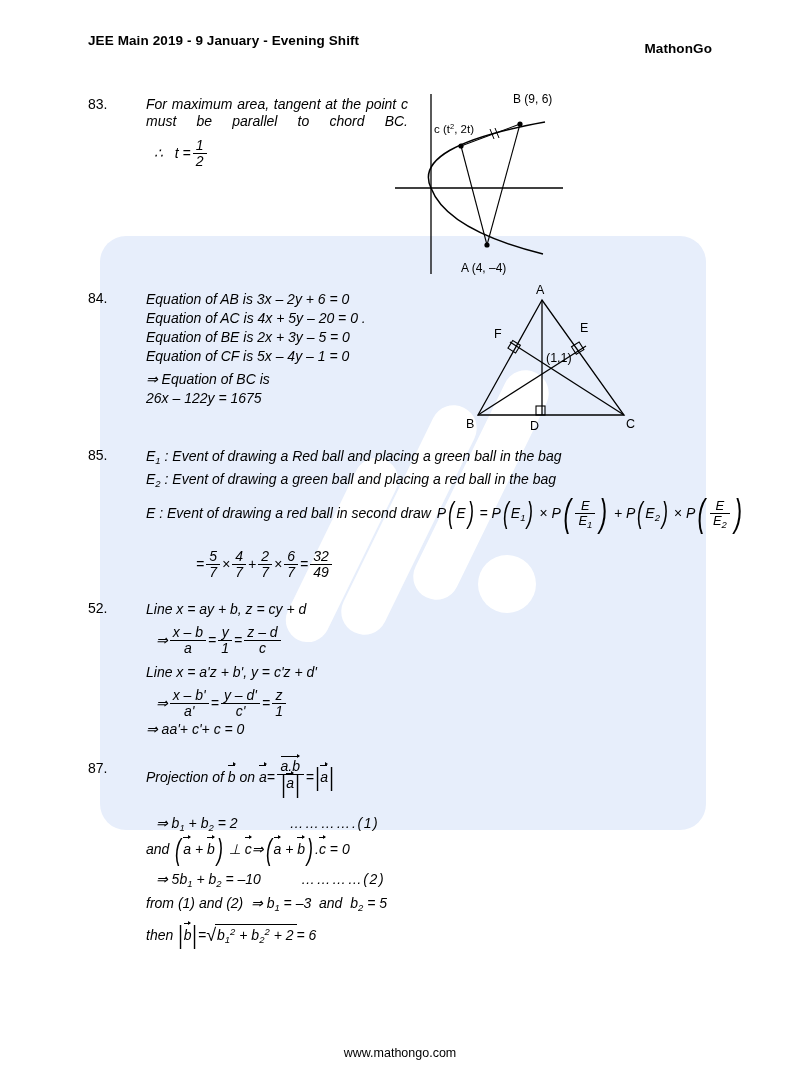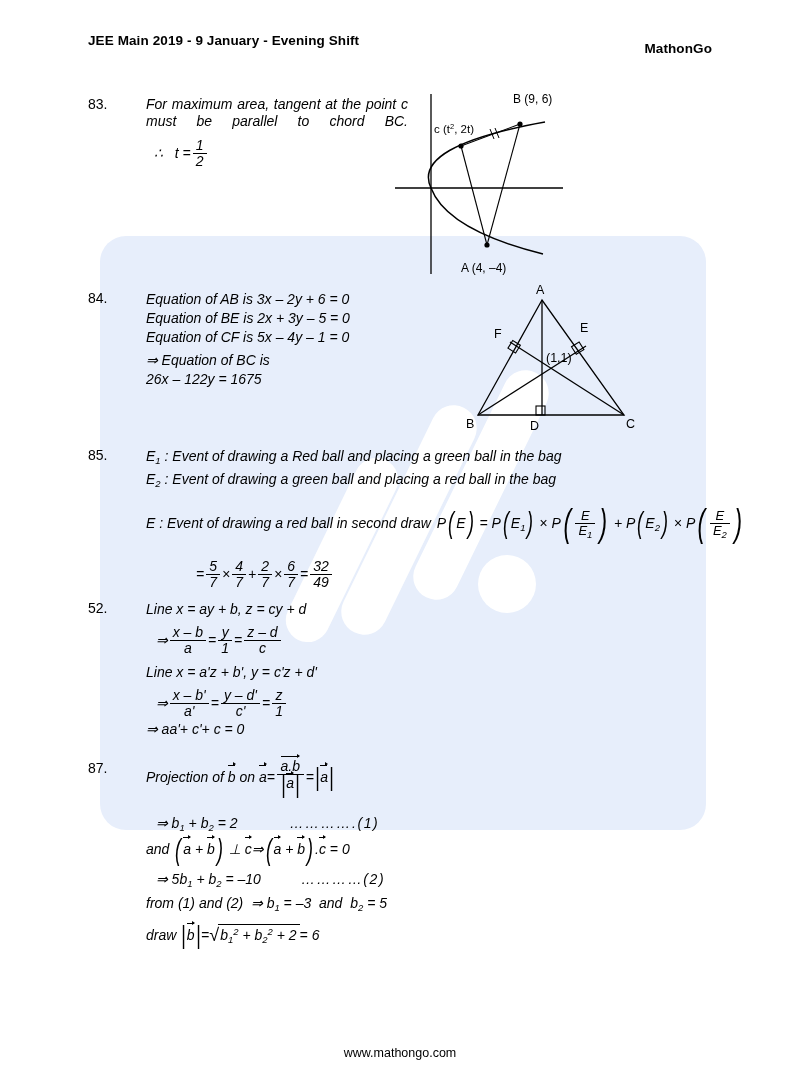--- a/index.html
+++ b/index.html
@@ -219,20 +219,21 @@
       <text x="39" y="45" font-size="11.5">c (t<tspan font-size="7.5" dy="-4">2</tspan><tspan dy="4">, 2t)</tspan></text>
       <text x="118" y="15" font-size="12">B (9, 6)</text>
       <text x="66" y="184" font-size="12">A (4, –4)</text>
     </svg>
   </div>
 
   <div class="sol" style="left:88px; top:290px; width:340px;">
     <div class="qno">84.</div>
     <div class="body">
       <div class="line">Equation of AB is  3x – 2y + 6 = 0</div>
+      <div class="line">Equation of AC is  4x + 5y – 20 = 0 .</div>
       <div class="line">Equation of BE is  2x + 3y – 5 = 0</div>
       <div class="line">Equation of CF is  5x – 4y – 1 = 0</div>
       <div class="line" style="margin-top:4px;">⇒  Equation of BC is</div>
       <div class="line">26x – 122y = 1675</div>
     </div>
   </div>
 
   <div class="fig" style="left:466px; top:282px;">
     <svg width="180" height="155" viewBox="0 0 180 155">
 
@@ -260,21 +261,21 @@
 
   <div class="sol" style="left:88px; top:447px; width:640px;">
     <div class="qno">85.</div>
     <div class="body">
       <div class="line">
         <span class="m">E</span><sub>1</sub><span class="m"> :  Event of drawing a Red ball and placing a green ball in the bag</span>
       </div>
       <div class="line" style="margin-top:3px;">
         <span class="m">E</span><sub>2</sub><span class="m"> :  Event of drawing a green ball and placing a red ball in the bag</span>
       </div>
-      <div class="line" style="margin-top:18px;">
+      <div class="line" style="margin-top:8px;">
         <span class="m">E : Event of drawing a red ball in second draw</span><span class="m" style="padding-left:6px;">P<span class="paren">(</span>E<span class="paren">)</span> = P<span class="paren">(</span>E<sub>1</sub><span class="paren">)</span> × P<span class="paren" style="font-size:38px;">(</span><span class="frac sm"><span class="num">E</span><span class="den">E<sub>1</sub></span></span><span class="paren" style="font-size:38px;">)</span> + P<span class="paren">(</span>E<sub>2</sub><span class="paren">)</span> × P<span class="paren" style="font-size:38px;">(</span><span class="frac sm"><span class="num">E</span><span class="den">E<sub>2</sub></span></span><span class="paren" style="font-size:38px;">)</span></span>
       </div>
       <div class="line" style="margin-top:20px; padding-left:50px;">
         <span class="m">=</span><span class="frac"><span class="num">5</span><span class="den">7</span></span><span class="m">×</span><span class="frac"><span class="num">4</span><span class="den">7</span></span><span class="m">+</span><span class="frac"><span class="num">2</span><span class="den">7</span></span><span class="m">×</span><span class="frac"><span class="num">6</span><span class="den">7</span></span><span class="m">=</span><span class="frac"><span class="num">32</span><span class="den">49</span></span>
       </div>
     </div>
   </div>
 
   <div class="sol" style="left:88px; top:600px; width:400px;">
     <div class="qno">52.</div>
@@ -303,21 +304,21 @@
       <div class="line" style="margin-top:4px;">
         <span class="m">and </span><span class="paren">(</span><span class="vec">a</span><span class="m"> + </span><span class="vec">b</span><span class="paren">)</span><span class="m"> ⊥ </span><span class="vec">c</span><span class="m">⇒</span><span class="paren">(</span><span class="vec">a</span><span class="m"> + </span><span class="vec">b</span><span class="paren">)</span><span class="m">.</span><span class="vec">c</span><span class="m"> = 0</span>
       </div>
       <div class="line" style="margin-top:7px; padding-left:10px;">
         <span class="m">⇒ 5b<sub>1</sub> + b<sub>2</sub> = –10</span><span class="m dots" style="padding-left:40px;">…………(2)</span>
       </div>
       <div class="line" style="margin-top:4px;">
         <span class="m">from (1) and (2) &nbsp;⇒ b<sub>1</sub> = –3 &nbsp;and&nbsp; b<sub>2</sub> = 5</span>
       </div>
       <div class="line" style="margin-top:10px;">
-        <span class="m">draw</span>
+        <span class="m">then</span>
         <span class="m"><span class="vbar">|</span><span class="vec">b</span><span class="vbar">|</span></span><span class="m">=</span><span class="radsym">√</span><span class="sqrt">b<sub>1</sub><sup>2</sup> + b<sub>2</sub><sup>2</sup> + 2</span><span class="m">= 6</span>
       </div>
     </div>
   </div>
 
   <div class="footer">www.mathongo.com</div>
 
 </div>
 
 </body></html>

